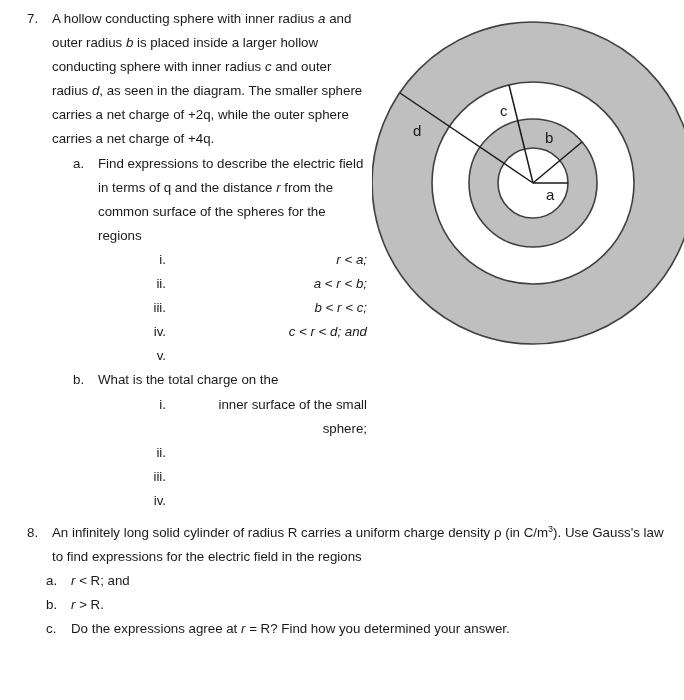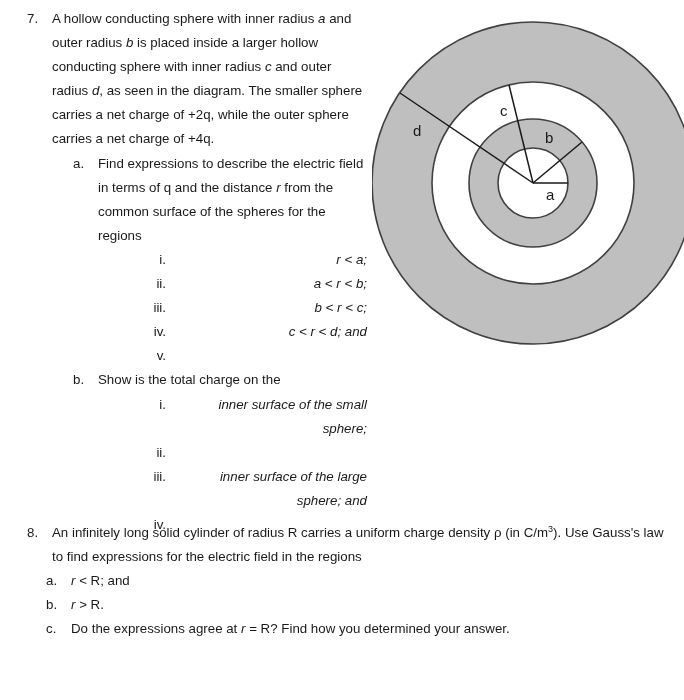--- a/index.html
+++ b/index.html
@@ -104,21 +104,21 @@
     width: 28px;
     text-align: right;
     padding-right: 9px;
   }
   .roman-list > li > .content {
     flex: 1 1 auto;
     text-align: right;
   }
 
   .math { font-style: italic; }
-  .ital { font-style: italic; }
+  .ital { }
   sup { font-size: 0.68em; vertical-align: super; line-height: 0; }
 
   .nowrap { white-space: nowrap; }
 </style>
 </head>
 <body>
 
 <div class="page">
 
   <div class="diagram">
@@ -175,32 +175,31 @@
             <li>
               <span class="marker">v.</span>
             </li>
           </ul>
         </span>
       </li>
 
       <li>
         <span class="marker">b.</span>
         <span class="content">
-          <span>Show is the total charge on the</span>
+          <span>What is the total charge on the</span>
           <ul class="roman-list">
             <li>
               <span class="marker">i.</span>
               <span class="content ital">inner surface of the small sphere;</span>
             </li>
             <li>
               <span class="marker">ii.</span>
             </li>
             <li>
               <span class="marker">iii.</span>
-              <span class="content ital">inner surface of the large sphere; and</span>
             </li>
             <li>
               <span class="marker">iv.</span>
             </li>
           </ul>
         </span>
       </li>
     </ul>
   </div>
 

